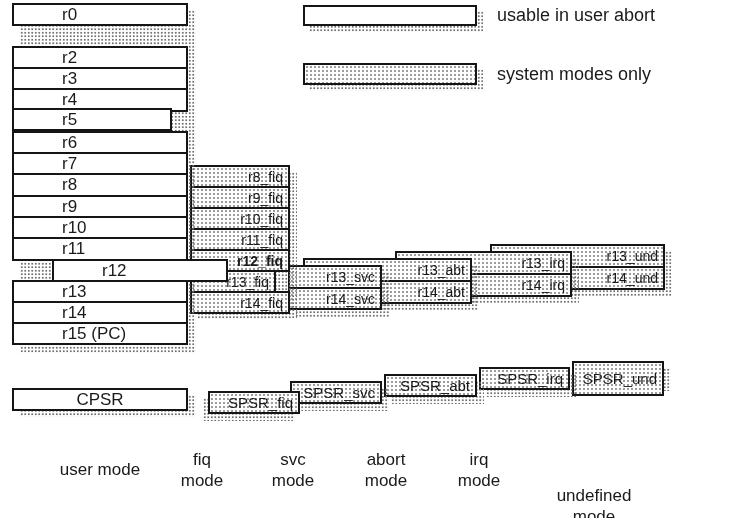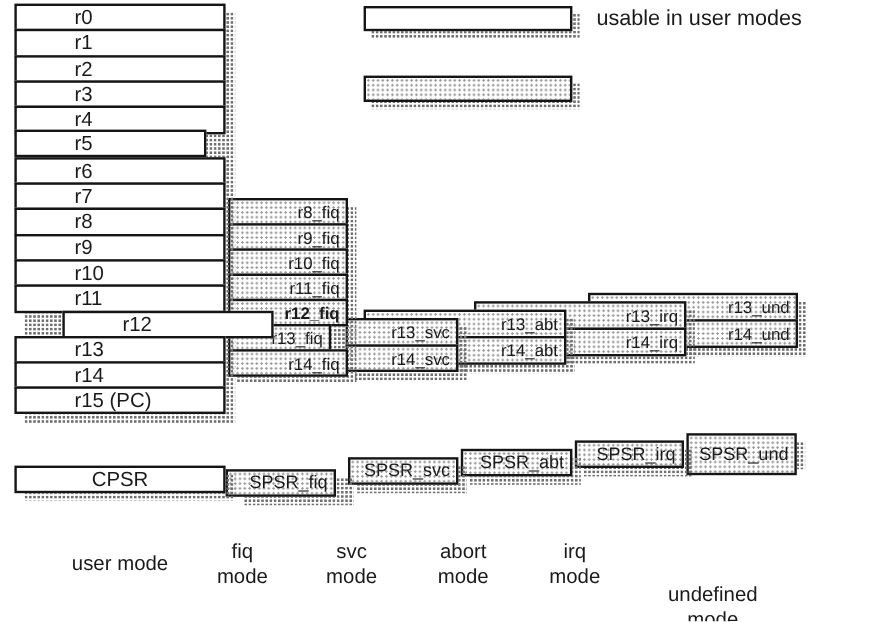--- a/index.html
+++ b/index.html
@@ -34,24 +34,25 @@
   }
   .mode-label.single{padding-top:10px;}
 </style>
 </head>
 <body>
 
 <div id="stage">
 
   <div class="shadow" style="left:309px;top:11px;width:174px;height:21px;"></div>
   <div class="box" style="left:303px;top:5px;width:174px;height:21px;"></div>
-  <div class="legend-text" style="left:497px;top:4px;width:246px;">usable in user modes</div>
+  <div class="legend-text" style="left:497px;top:4px;width:246px;">usable in user abort</div>
 
   <div class="shadow" style="left:309px;top:69px;width:174px;height:22px;"></div>
   <div class="box stipple" style="left:303px;top:63px;width:174px;height:22px;"></div>
+  <div class="legend-text" style="left:497px;top:63px;width:246px;">system modes only</div>
 
   <div class="shadow" style="left:497px;top:251px;width:175px;height:46px;z-index:9;"></div>
   <div class="box stipple lbl-right" style="left:490px;top:244px;width:175px;height:24px;z-index:10;">r13_und</div>
   <div class="box stipple lbl-right" style="left:490px;top:266px;width:175px;height:24px;z-index:10;">r14_und</div>
 
   <div class="shadow" style="left:402px;top:258px;width:177px;height:46px;z-index:19;"></div>
   <div class="box stipple lbl-right" style="left:395px;top:251px;width:177px;height:24px;z-index:20;">r13_irq</div>
   <div class="box stipple lbl-right" style="left:395px;top:273px;width:177px;height:24px;z-index:20;">r14_irq</div>
 
   <div class="shadow" style="left:310px;top:265px;width:169px;height:46px;z-index:29;"></div>
@@ -66,21 +67,20 @@
   <div class="box stipple lbl-right" style="left:190px;top:165px;width:100px;height:23px;z-index:50;">r8_fiq</div>
   <div class="box stipple lbl-right" style="left:190px;top:186px;width:100px;height:23px;z-index:50;">r9_fiq</div>
   <div class="box stipple lbl-right" style="left:190px;top:207px;width:100px;height:23px;z-index:50;">r10_fiq</div>
   <div class="box stipple lbl-right" style="left:190px;top:228px;width:100px;height:23px;z-index:50;">r11_fiq</div>
   <div class="box stipple lbl-right" style="left:190px;top:249px;width:100px;height:23px;z-index:50;font-weight:bold;">r12_fiq</div>
   <div class="box stipple lbl-right" style="left:190px;top:270px;width:86px;height:23px;z-index:50;">r13_fiq</div>
   <div class="box stipple lbl-right" style="left:190px;top:291px;width:100px;height:23px;z-index:50;">r14_fiq</div>
 
   <div class="shadow" style="left:20px;top:10px;width:176px;height:343px;z-index:55;"></div>
   <div class="box lbl-left" style="left:12px;top:3px;width:176px;height:23px;z-index:60;">r0</div>
-  <div class="box lbl-left" style="left:12px;top:24px;width:176px;height:24px;z-index:60;">r1</div>
   <div class="box lbl-left" style="left:12px;top:46px;width:176px;height:23px;z-index:60;">r2</div>
   <div class="box lbl-left" style="left:12px;top:67px;width:176px;height:23px;z-index:60;">r3</div>
   <div class="box lbl-left" style="left:12px;top:88px;width:176px;height:24px;z-index:60;">r4</div>
   <div class="box lbl-left" style="left:12px;top:108px;width:160px;height:23px;z-index:60;">r5</div>
   <div class="box lbl-left" style="left:12px;top:131px;width:176px;height:23px;z-index:60;">r6</div>
   <div class="box lbl-left" style="left:12px;top:152px;width:176px;height:23px;z-index:60;">r7</div>
   <div class="box lbl-left" style="left:12px;top:173px;width:176px;height:24px;z-index:60;">r8</div>
   <div class="box lbl-left" style="left:12px;top:195px;width:176px;height:23px;z-index:60;">r9</div>
   <div class="box lbl-left" style="left:12px;top:216px;width:176px;height:23px;z-index:60;">r10</div>
   <div class="box lbl-left" style="left:12px;top:237px;width:176px;height:24px;z-index:60;">r11</div>
@@ -95,21 +95,21 @@
   <div class="shadow" style="left:486px;top:374px;width:91px;height:23px;z-index:19;"></div>
   <div class="box stipple lbl-right-spsr" style="left:479px;top:367px;width:91px;height:23px;z-index:20;">SPSR_irq</div>
 
   <div class="shadow" style="left:391px;top:381px;width:93px;height:23px;z-index:29;"></div>
   <div class="box stipple lbl-right-spsr" style="left:384px;top:374px;width:93px;height:23px;z-index:30;">SPSR_abt</div>
 
   <div class="shadow" style="left:297px;top:388px;width:92px;height:23px;z-index:39;"></div>
   <div class="box stipple lbl-right-spsr" style="left:290px;top:381px;width:92px;height:23px;z-index:40;">SPSR_svc</div>
 
   <div class="shadow" style="left:203px;top:398px;width:92px;height:23px;z-index:49;"></div>
-  <div class="box stipple lbl-right-spsr" style="left:188px;top:391px;width:92px;height:23px;z-index:50;">SPSR_fiq</div>
+  <div class="box stipple lbl-right-spsr" style="left:208px;top:391px;width:92px;height:23px;z-index:50;">SPSR_fiq</div>
 
   <div class="shadow" style="left:20px;top:395px;width:176px;height:22px;z-index:59;"></div>
   <div class="box lbl-center" style="left:12px;top:388px;width:176px;height:23px;z-index:60;">CPSR</div>
 
   <div class="mode-label single" style="left:45px;">
     <div>user mode</div>
   </div>
   <div class="mode-label" style="left:147px;">
     <div>fiq</div>
     <div>mode</div>

